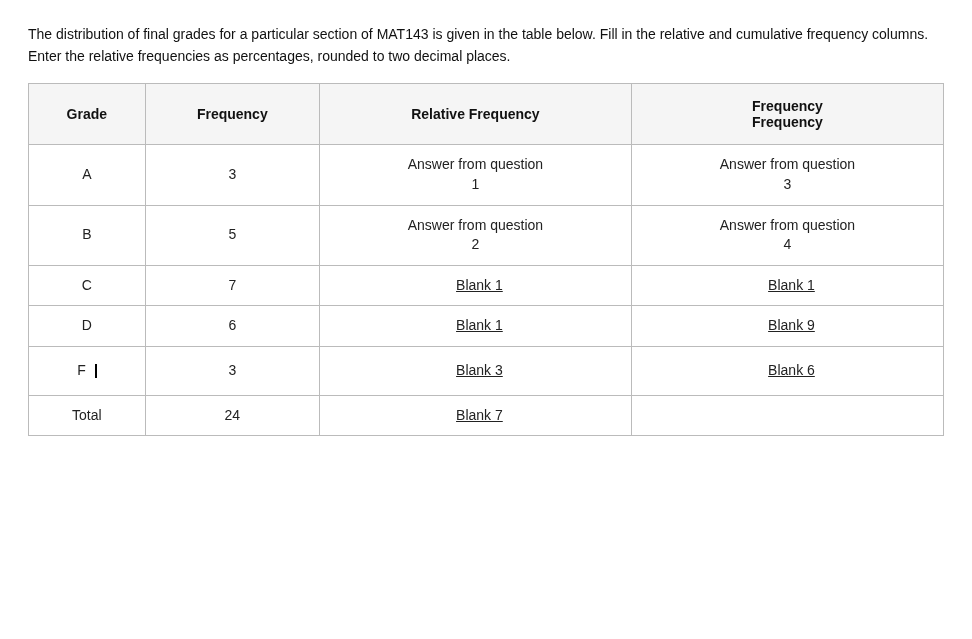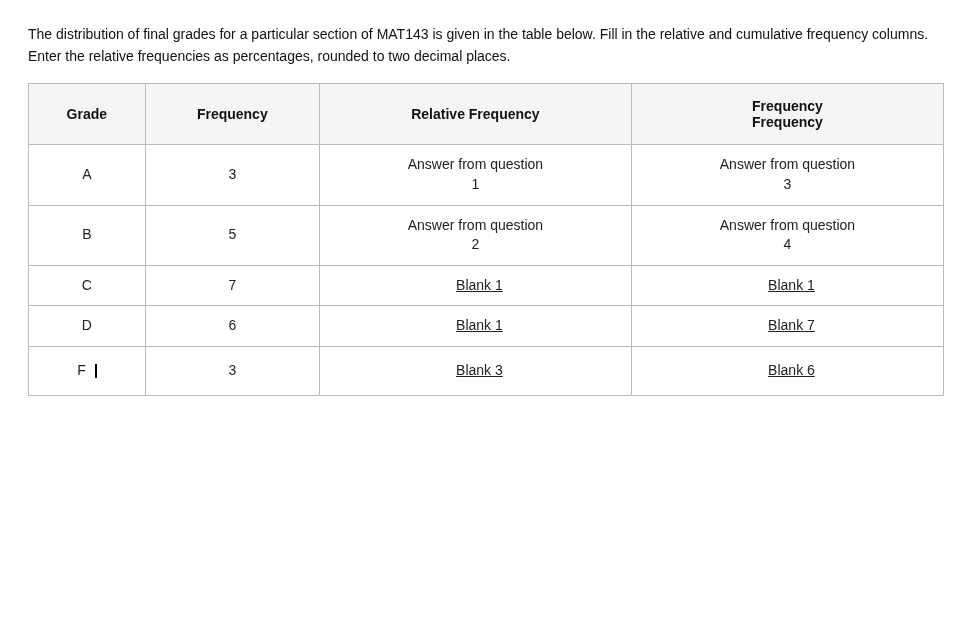--- a/index.html
+++ b/index.html
@@ -126,29 +126,37 @@
       </td>
     </tr>
 
     <tr>
       <td>D</td>
       <td>6</td>
       <td>
         <span class="underlined">Blank 1</span>
       </td>
       <td>
-        <span class="underlined">Blank 7</span>
+        <span class="underlined">Blank 9</span>
       </td>
     </tr>
 
     <tr class="cursor-row">
       <td>F&nbsp;&nbsp;<span class="text-cursor"></span></td>
       <td>3</td>
       <td>
         <span class="underlined">Blank 3</span>
       </td>
       <td>
         <span class="underlined">Blank 6</span>
       </td>
     </tr>
 
+    <tr>
+      <td>Total</td>
+      <td>24</td>
+      <td>
+        <span class="underlined">Blank 7</span>
+      </td>
+      <td></td>
+    </tr>
   </tbody>
 </table>
 
 </body></html>

